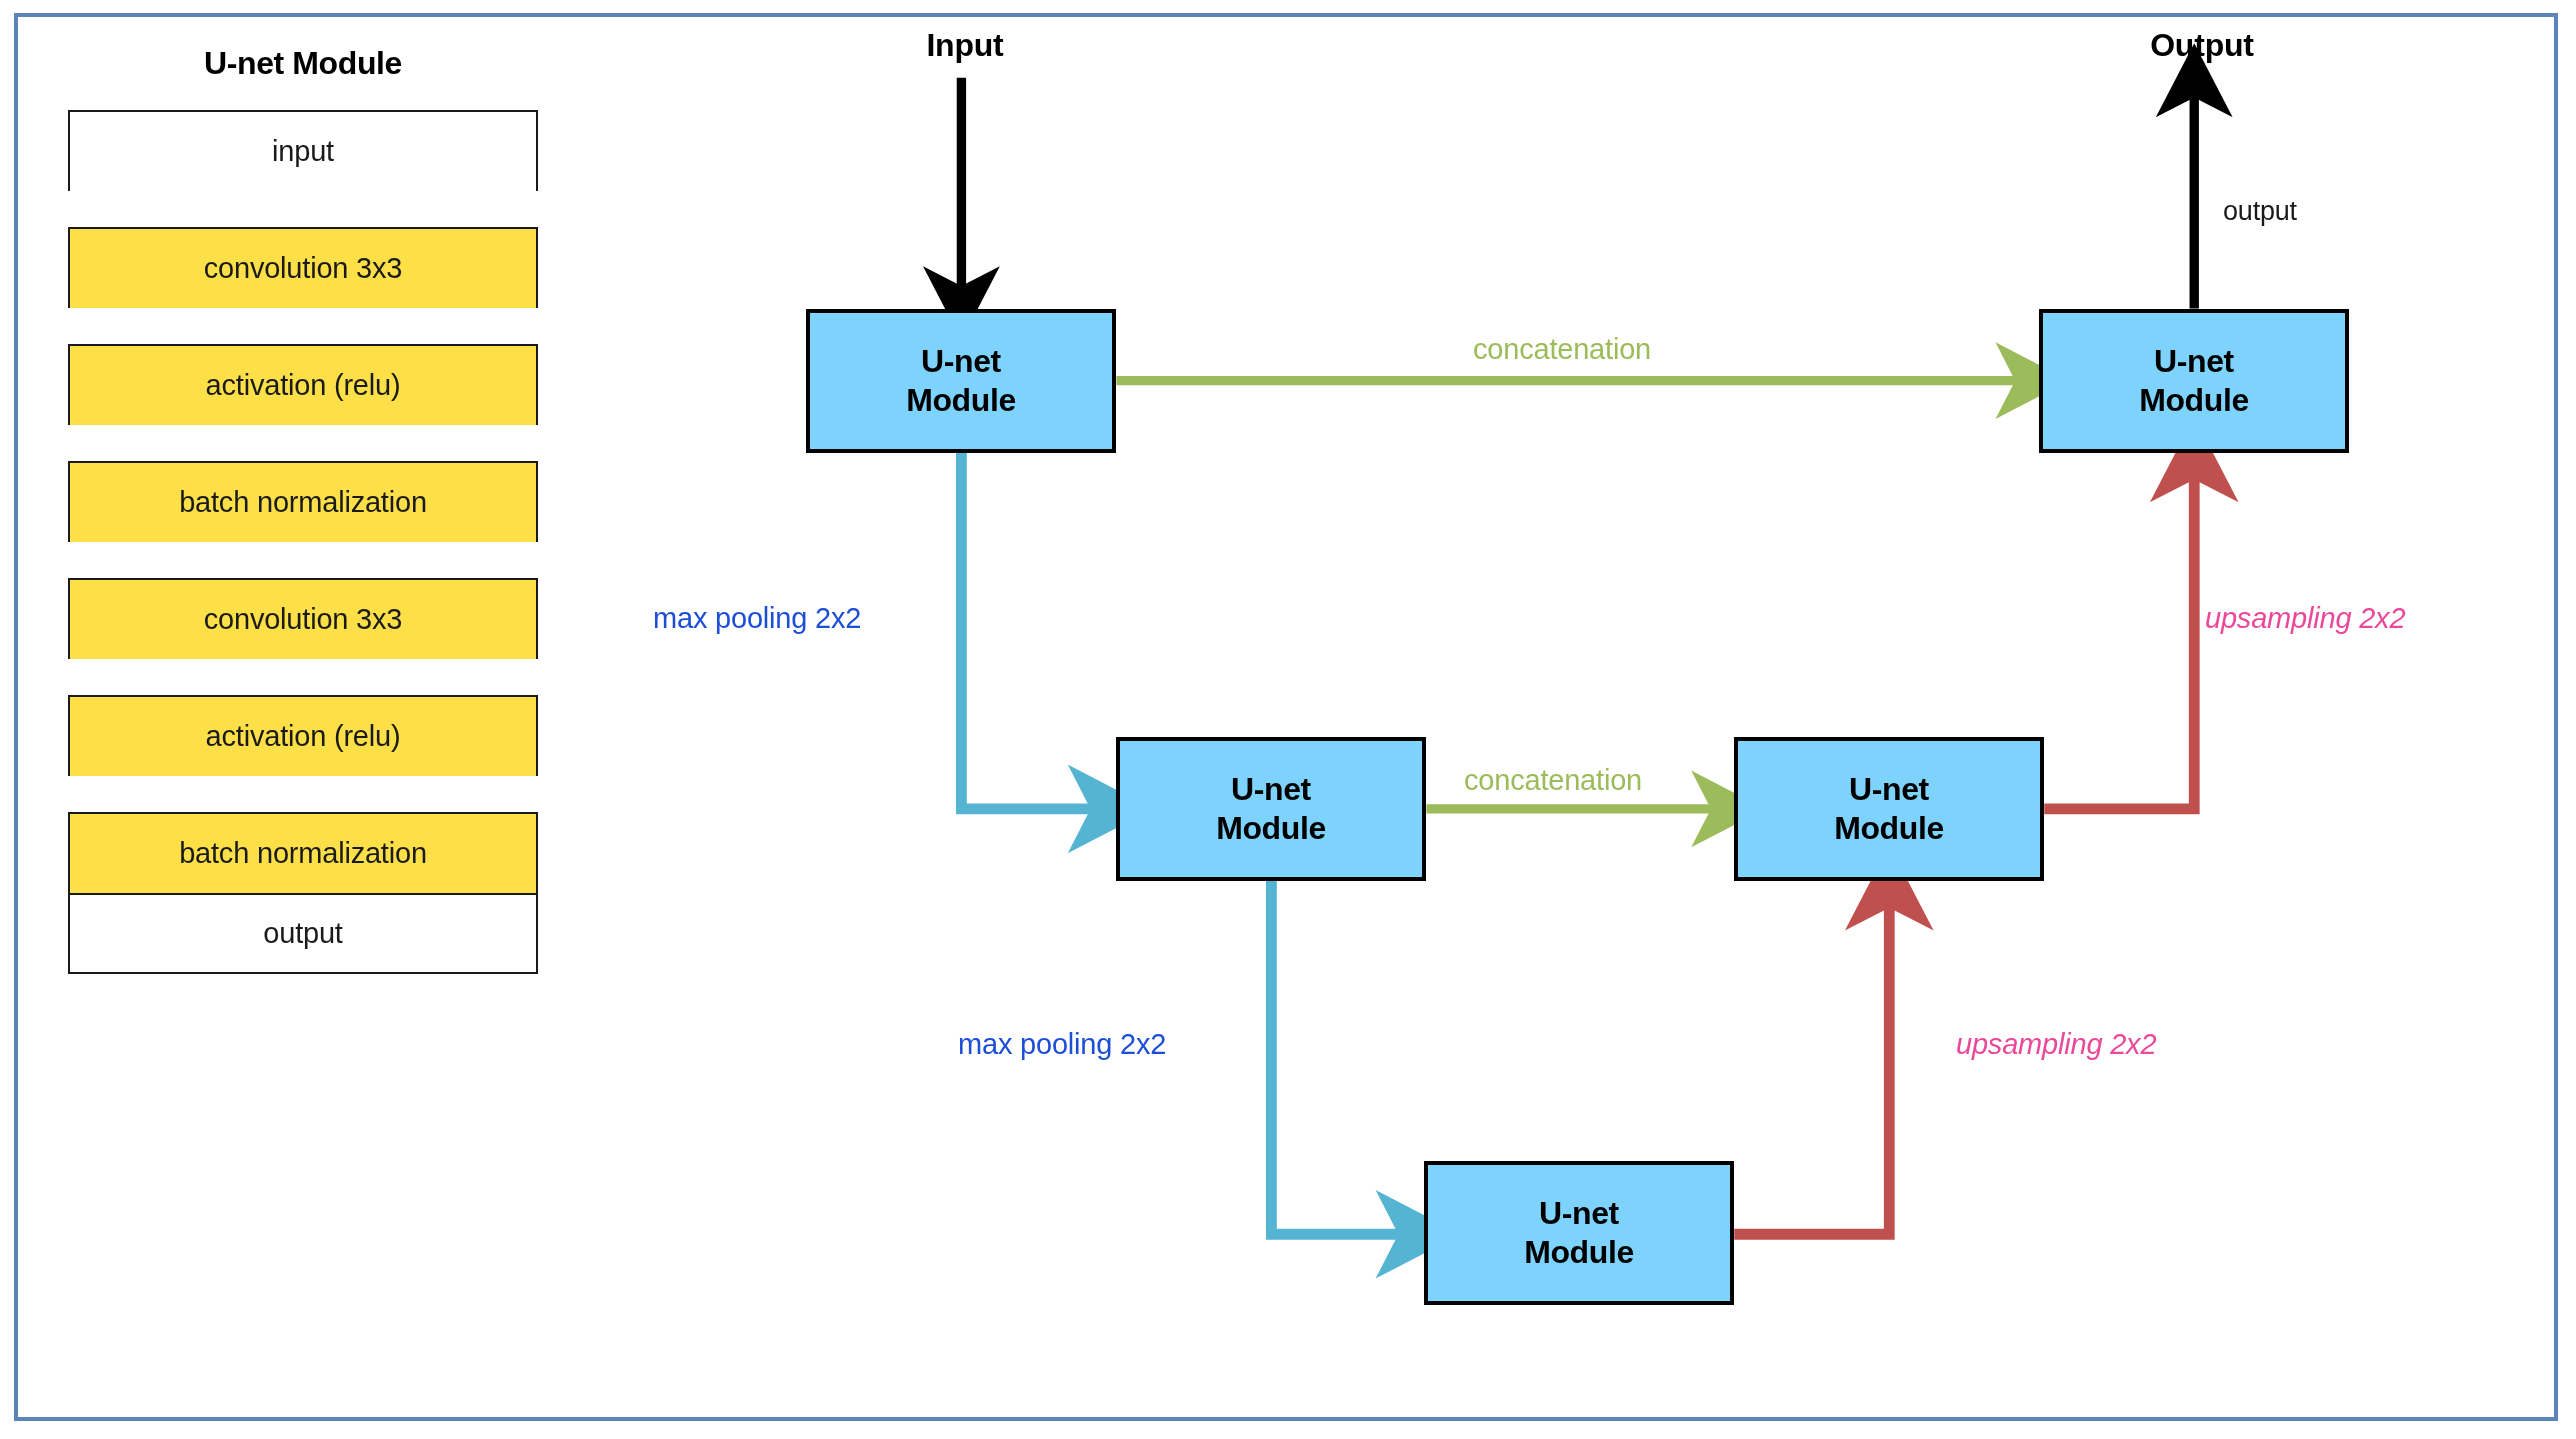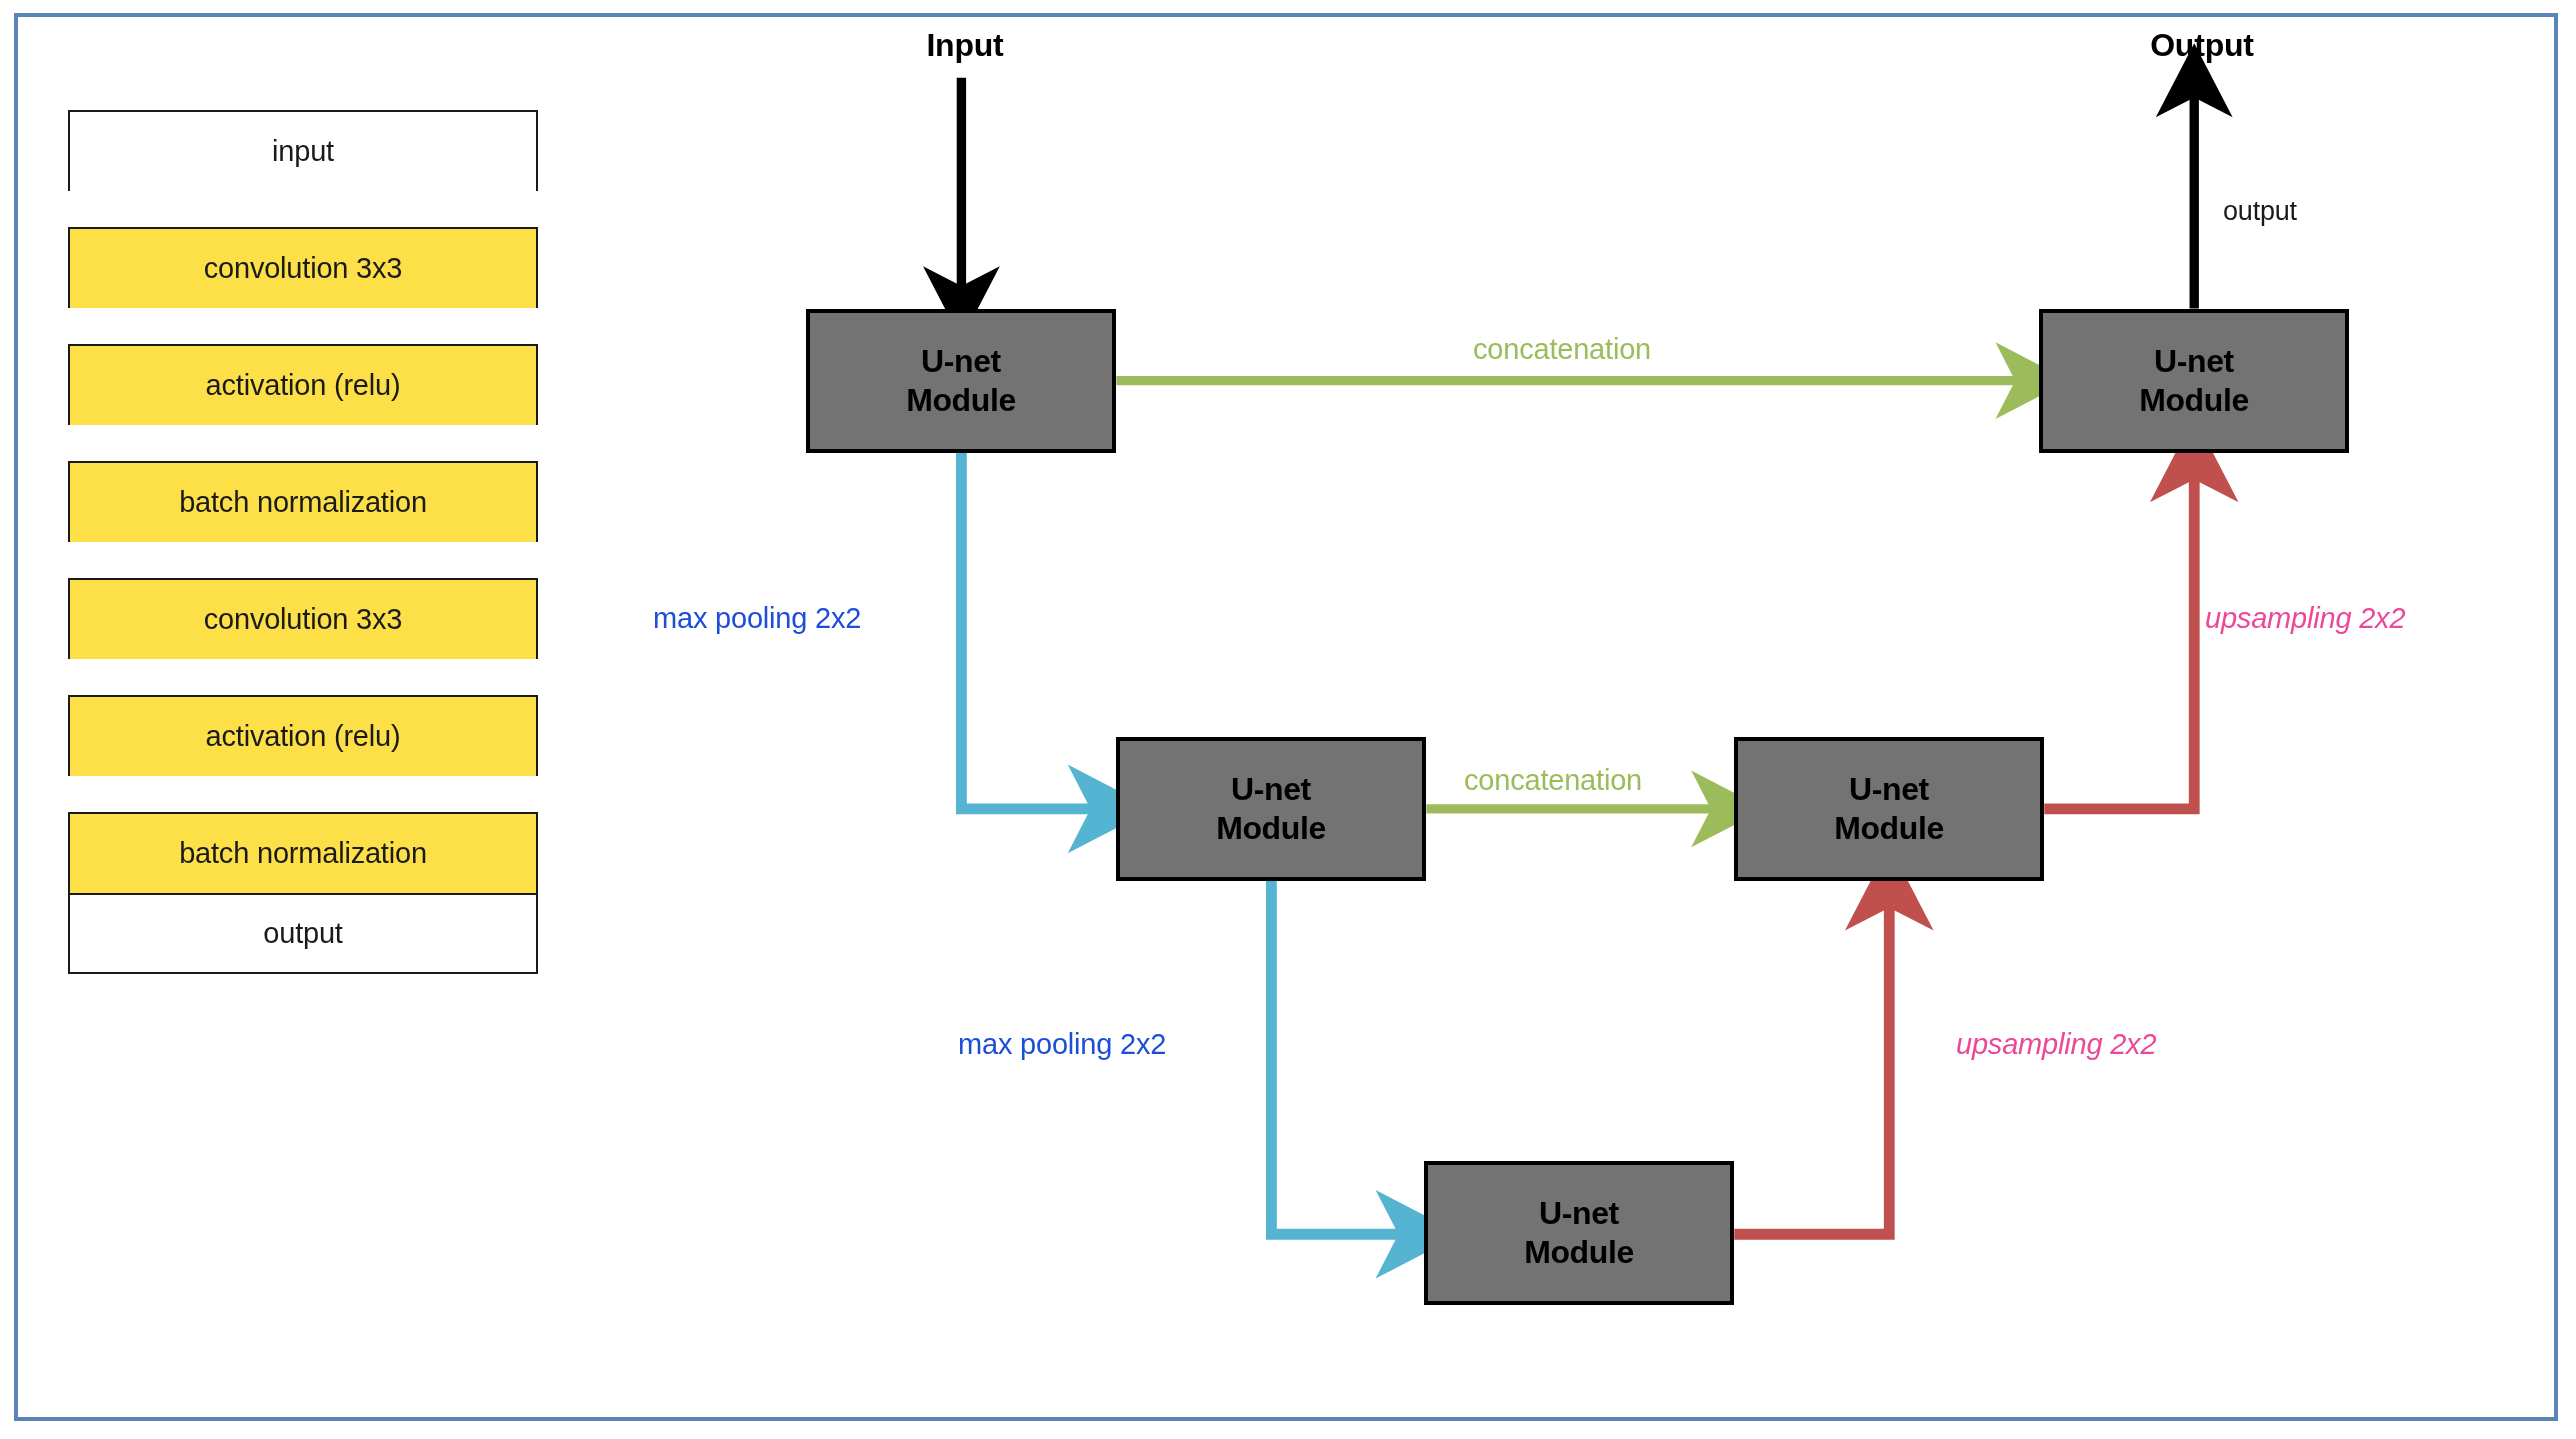--- a/index.html
+++ b/index.html
@@ -64,21 +64,21 @@
   }
   .legend-row.plain { background: #ffffff; }
   .legend-row.tint  { background: #fde047; margin-top: 36px; }
 
   
   .module-box {
     position: absolute;
     width: 310px;
     height: 144px;
     box-sizing: border-box;
-    background: #737373;
+    background: #7dd3fc;
     border: 4.3px solid #000000;
     display: flex;
     flex-direction: column;
     align-items: center;
     justify-content: center;
     font-size: 32px;
     font-weight: bold;
     color: #000000;
     line-height: 1.22;
     letter-spacing: -0.4px;
@@ -168,20 +168,21 @@
 
     <path d="M1333,628 L1333,1122 L1539,1122" stroke="#56b4d3" stroke-width="15" fill="none" stroke-linejoin="miter" marker-end="url(#ah-blue)"></path>
 
     <path d="M1763,1222 L1763,1712 L1966,1712" stroke="#56b4d3" stroke-width="15" fill="none" stroke-linejoin="miter" marker-end="url(#ah-blue)"></path>
 
     <path d="M2405,1712 L2620,1712 L2620,1232" stroke="#c0504d" stroke-width="15" fill="none" stroke-linejoin="miter" marker-end="url(#ah-red)"></path>
 
     <path d="M2835,1122 L3043,1122 L3043,638" stroke="#c0504d" stroke-width="15" fill="none" stroke-linejoin="miter" marker-end="url(#ah-red)"></path>
   </svg>
 
+  <div id="legend-title">U-net Module</div>
 
   <div id="legend">
     <div class="legend-row plain">input</div>
     <div class="legend-row tint">convolution 3x3</div>
     <div class="legend-row tint">activation (relu)</div>
     <div class="legend-row tint">batch normalization</div>
     <div class="legend-row tint">convolution 3x3</div>
     <div class="legend-row tint">activation (relu)</div>
     <div class="legend-row tint">batch normalization</div>
     <div class="legend-row plain">output</div>

